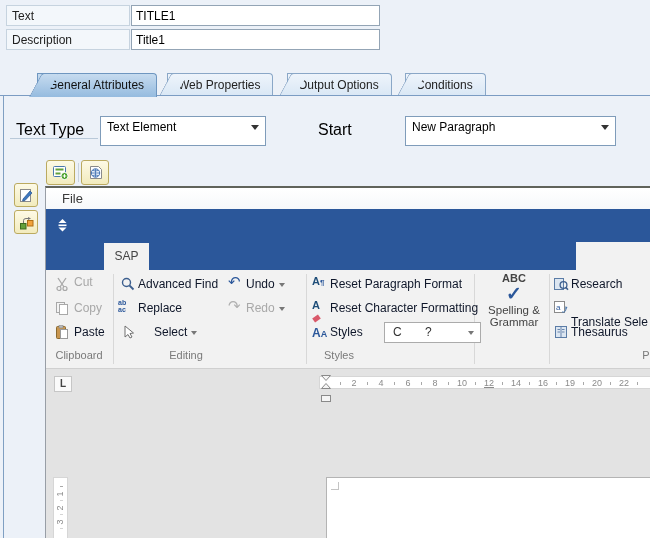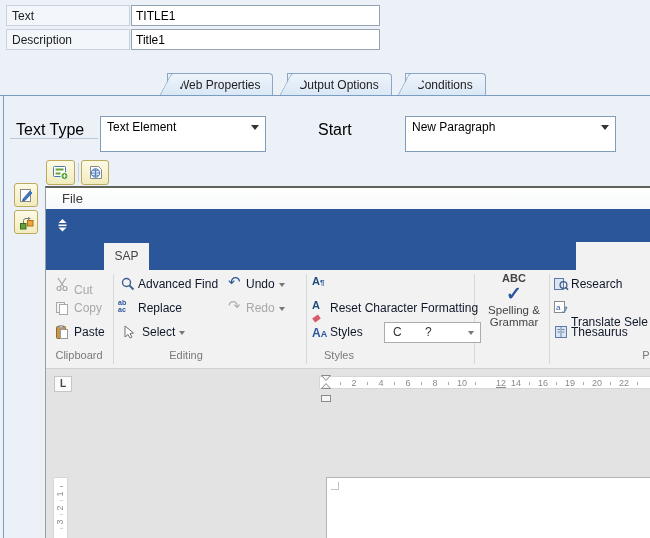--- a/index.html
+++ b/index.html
@@ -20,21 +20,21 @@
        font-size:12px;color:#222;line-height:22px;padding:0 12px 0 10px;white-space:nowrap;z-index:2;}
   .tab::before{content:"";position:absolute;left:-9px;top:-1px;width:16px;height:100%;
        background:inherit;border-left:1px solid #8aa7c7;border-top:1px solid #8aa7c7;
        transform:skewX(-28deg);transform-origin:bottom left;border-radius:3px 0 0 0;}
   .tab.active{background:linear-gradient(#c6dbef,#95bbdf);border-color:#6e96c0;height:23px;z-index:4;color:#111;}
   .tab.active::before{border-left-color:#6e96c0;border-top-color:#6e96c0;}
   #tabline{left:0;top:95px;width:650px;height:1px;background:#7b9cc3;z-index:3;}
   #panelborder{left:3px;top:96px;width:1px;height:442px;background:#7f9fc2;}
 
   
-  .dd{height:36px;background:#fff;border:1px solid #7f9cba;box-sizing:border-box;
+  .dd{height:30px;background:#fff;border:1px solid #7f9cba;box-sizing:border-box;
       font-size:12px;color:#000;line-height:20px;padding-left:6px;}
   .dd .arr{position:absolute;right:6px;top:8px;width:0;height:0;
       border-left:4px solid transparent;border-right:4px solid transparent;border-top:5px solid #333;}
   .plainlabel{font-size:16px;color:#000;}
 
   
   .ybtn{background:linear-gradient(#fdfae6,#f2ebbd);border:1px solid #bbaa60;border-radius:3px;
         box-sizing:border-box;display:flex;align-items:center;justify-content:center;}
 
   
@@ -81,20 +81,21 @@
 </head>
 <body>
 
 <div id="app">
 
   <div class="abs flabel" style="top:5px;">Text</div>
   <input class="abs finput" style="top: 5px;" value="TITLE1">
   <div class="abs flabel" style="top:29px;">Description</div>
   <input class="abs finput" style="top: 29px;" value="Title1">
 
+  <div class="tab active" style="left:37px;">General Attributes</div>
   <div class="tab" style="left:167px;">Web Properties</div>
   <div class="tab" style="left:287px;">Output Options</div>
   <div class="tab" style="left:405px;">Conditions</div>
   <div class="abs" id="tabline"></div>
   <div class="abs" id="panelborder"></div>
 
   <div class="abs plainlabel" style="left:16px;top:121px;">Text Type</div>
   <div class="abs underline" style="left:10px;top:138px;width:88px;"></div>
   <div class="abs dd" style="left:100px;top:116px;width:166px;">
     <span>Text Element</span>
@@ -163,21 +164,21 @@
       <div class="gsep" style="left:428px;"></div>
       <div class="gsep" style="left:503px;"></div>
 
       <div class="ricon" style="left:8px;top:6px;">
         <svg width="16" height="16" viewBox="0 0 16 16">
           <path d="M4 2 L10 11 M12 2 L6 11" stroke="#a8a8a8" stroke-width="1.3" fill="none"></path>
           <circle cx="5" cy="12.5" r="2" fill="none" stroke="#a8a8a8" stroke-width="1.2"></circle>
           <circle cx="11" cy="12.5" r="2" fill="none" stroke="#a8a8a8" stroke-width="1.2"></circle>
         </svg>
       </div>
-      <div class="ritem dis" style="left:28px;top:12px;">Cut</div>
+      <div class="ritem dis" style="left:28px;top:4px;">Cut</div>
       <div class="ricon" style="left:8px;top:30px;">
         <svg width="16" height="16" viewBox="0 0 16 16">
           <rect x="2.5" y="2.5" width="8" height="10" fill="#f4f4f4" stroke="#a8a8a8"></rect>
           <rect x="5.5" y="4.5" width="8" height="10" fill="#fff" stroke="#a8a8a8"></rect>
         </svg>
       </div>
       <div class="ritem dis" style="left:28px;top:30px;">Copy</div>
       <div class="ricon" style="left:8px;top:54px;">
         <svg width="16" height="16" viewBox="0 0 16 16">
           <rect x="2.5" y="2.5" width="9" height="12" rx="1" fill="#c9964f" stroke="#8a6a30"></rect>
@@ -198,36 +199,37 @@
       <div class="ricon" style="left:72px;top:29px;font-size:7px;line-height:7px;font-weight:bold;color:#2b579a;">
         <span>ab</span><br>
         <span>ac</span>
       </div>
       <div class="ritem" style="left:92px;top:30px;">Replace</div>
       <div class="ricon" style="left:74px;top:54px;">
         <svg width="16" height="16" viewBox="0 0 16 16">
           <path d="M5 2 L5 13 L8 10.5 L10 14 L12 13 L10 9.5 L13.5 9 z" fill="#fff" stroke="#707070"></path>
         </svg>
       </div>
-      <div class="ritem" style="left:96px;top:54px;">
+      <div class="ritem" style="left:108px;top:54px;">
         <span>Select</span><span class="ddarrow"></span>
       </div>
       <div class="ritem" style="left:182px;top:4px;font-size:15px;color:#2b579a;">↶</div>
       <div class="ritem" style="left:200px;top:6px;">
         <span>Undo</span><span class="ddarrow"></span>
       </div>
       <div class="ritem dis" style="left:182px;top:28px;font-size:15px;color:#b0b0b0;">↷</div>
       <div class="ritem dis" style="left:200px;top:30px;">
         <span>Redo</span><span class="ddarrow"></span>
       </div>
       <div class="grplabel" style="left:110px;">Editing</div>
 
       <div class="ricon" style="left:266px;top:5px;font-size:11px;font-weight:bold;color:#1f4e79;">
         <span>A</span><span style="font-size:8px;color:#2b579a;">¶</span>
       </div>
+      <div class="ritem" style="left:284px;top:6px;">Reset Paragraph Format</div>
       <div class="ricon" style="left:266px;top:29px;font-size:11px;font-weight:bold;color:#1f4e79;">
         <span>A</span>
         <span style="display:inline-block;width:7px;height:5px;background:#d9596a;transform:rotate(-35deg);margin-left:1px;"></span>
       </div>
       <div class="ritem" style="left:284px;top:30px;">Reset Character Formatting</div>
       <div class="ricon" style="left:266px;top:53px;color:#2b579a;font-weight:bold;">
         <span style="font-size:12px;">A</span><span style="font-size:9px;">A</span>
       </div>
       <div class="ritem" style="left:284px;top:54px;">Styles</div>
       <div class="abs" id="stylecombo">
@@ -273,21 +275,21 @@
     <div class="abs" id="docarea">
       <div class="abs" id="lbtn">L</div>
 
       <div class="abs" id="hruler">
         <div class="hticks"></div>
         <span class="rnum" style="left:28px;">2</span>
         <span class="rnum" style="left:55px;">4</span>
         <span class="rnum" style="left:82px;">6</span>
         <span class="rnum" style="left:109px;">8</span>
         <span class="rnum" style="left:136px;">10</span>
-        <span class="rnum" style="left:175px;text-decoration:underline;">12</span>
+        <span class="rnum" style="left:163px;text-decoration:underline;">12</span>
         <span class="rnum" style="left:190px;">14</span>
         <span class="rnum" style="left:217px;">16</span>
         <span class="rnum" style="left:244px;">19</span>
         <span class="rnum" style="left:271px;">20</span>
         <span class="rnum" style="left:298px;">22</span>
       </div>
       <svg class="abs" style="left:275px;top:6px;" width="11" height="28" viewBox="0 0 11 28">
         <path d="M0.5 0.5 H9.5 L5 5.5 z" fill="#f5f5f5" stroke="#8a8a8a"></path>
         <path d="M0.5 13.5 H9.5 L5 8.5 z" fill="#f5f5f5" stroke="#8a8a8a"></path>
         <rect x="0.5" y="20.5" width="9" height="6" fill="#f5f5f5" stroke="#8a8a8a"></rect>

